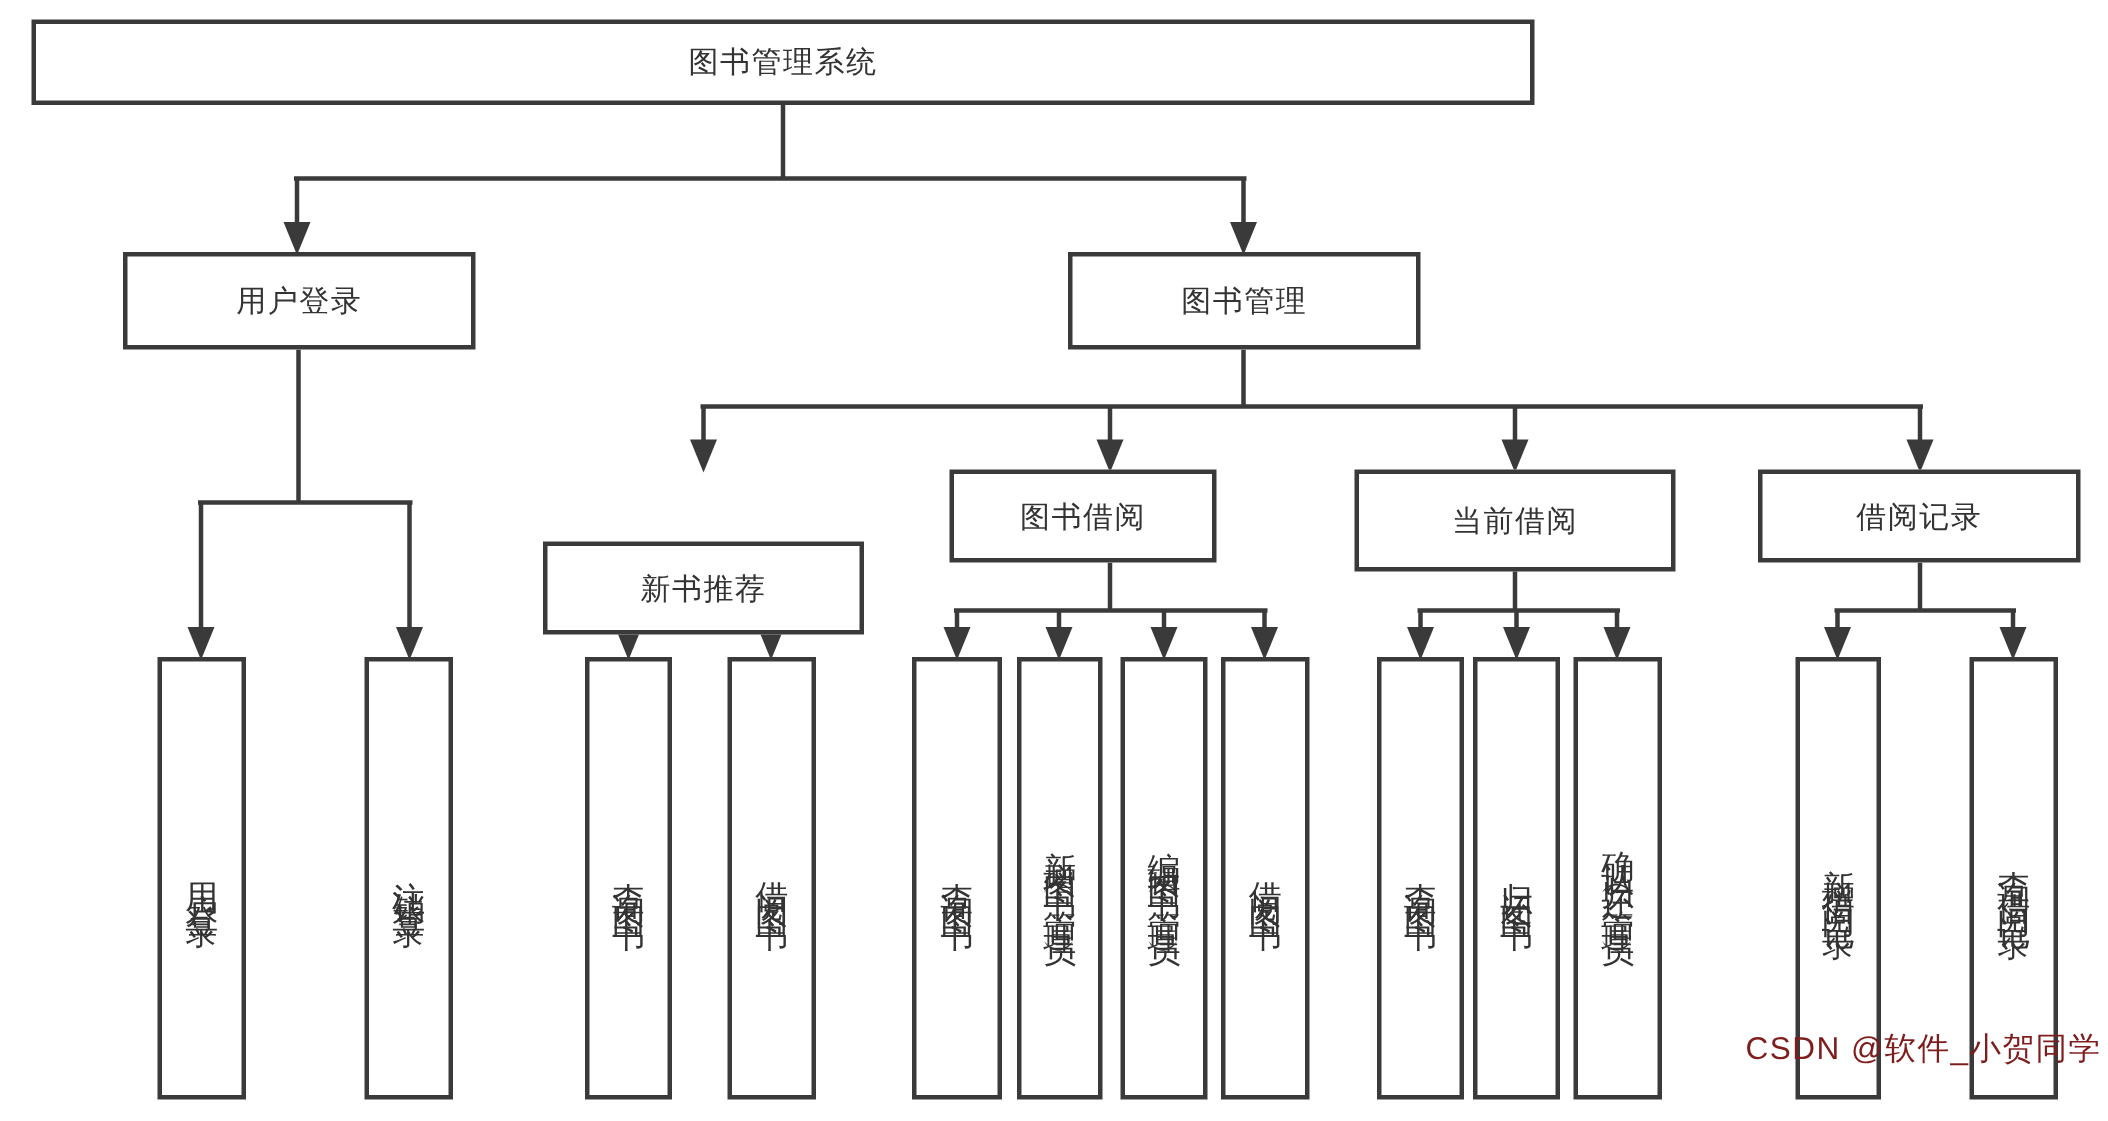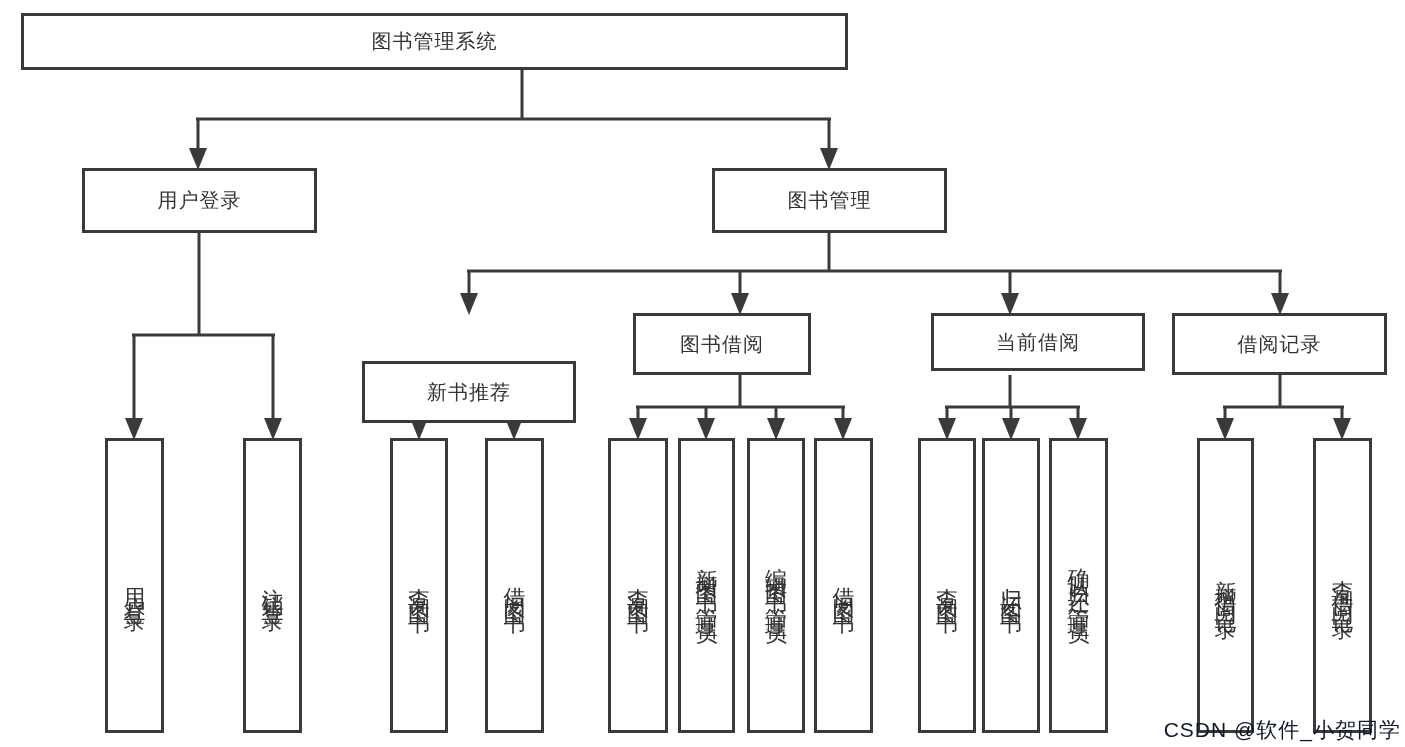--- a/index.html
+++ b/index.html
@@ -12,21 +12,21 @@
     position:absolute;box-sizing:border-box;border:3px solid #3a3a3a;background:#ffffff;
     display:flex;align-items:center;justify-content:center;
   }
   .hnode{font-size:20px;letter-spacing:1px;}
   .leaf span{
     writing-mode:vertical-rl;text-orientation:mixed;
     font-size:22px;letter-spacing:8px;line-height:1.0;
   }
   .leaf{padding:6px 0;}
   #watermark{
-    position:absolute;right:4px;top:716px;font-size:21px;color:#0f172a;
+    position:absolute;right:4px;top:685px;font-size:21px;color:#7f1d1d;
     letter-spacing:1px;white-space:nowrap;
   }
   line,polyline{stroke:#3a3a3a;stroke-width:3;fill:none;}
   polygon{fill:#3a3a3a;stroke:none;}
 </style>
 </head>
 <body>
 
 <div id="stage">
 
@@ -85,28 +85,28 @@
     <polygon points="1069,418 1087,418 1078,440"></polygon>
 
     <line x1="1280" y1="375" x2="1280" y2="407"></line>
     <line x1="1223" y1="407" x2="1344" y2="407"></line>
     <line x1="1225" y1="407" x2="1225" y2="420"></line>
     <polygon points="1216,418 1234,418 1225,440"></polygon>
     <line x1="1342" y1="407" x2="1342" y2="420"></line>
     <polygon points="1333,418 1351,418 1342,440"></polygon>
   </svg>
 
-  <div class="node hnode" style="left:21px;top:13px;width:827px;height:57px;">图书管理系统</div>
+  <div class="node hnode" style="left:21px;top:13px;width:1002px;height:57px;">图书管理系统</div>
 
   <div class="node hnode" style="left:82px;top:168px;width:235px;height:65px;">用户登录</div>
   <div class="node hnode" style="left:712px;top:168px;width:235px;height:65px;">图书管理</div>
 
   <div class="node hnode" style="left:362px;top:313px;width:214px;height:62px;margin-top:48px;">新书推荐</div>
   <div class="node hnode" style="left:633px;top:313px;width:178px;height:62px;">图书借阅</div>
-  <div class="node hnode" style="left:903px;top:313px;width:214px;height:58px;margin-left:28px;">当前借阅</div>
+  <div class="node hnode" style="left:903px;top:313px;width:214px;height:68px;">当前借阅</div>
   <div class="node hnode" style="left:1172px;top:313px;width:215px;height:62px;">借阅记录</div>
 
   <div class="node leaf" style="left:105px;top:438px;width:59px;height:295px;">
     <span>用户登录</span>
     </div>
   <div class="node leaf" style="left:243px;top:438px;width:59px;height:295px;">
     <span>注销登录</span>
     </div>
 
   <div class="node leaf" style="left:390px;top:438px;width:58px;height:295px;">

